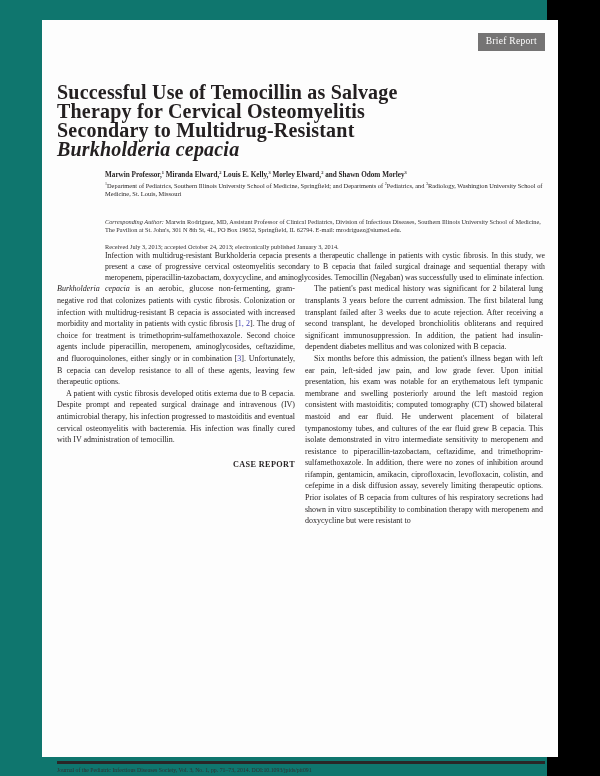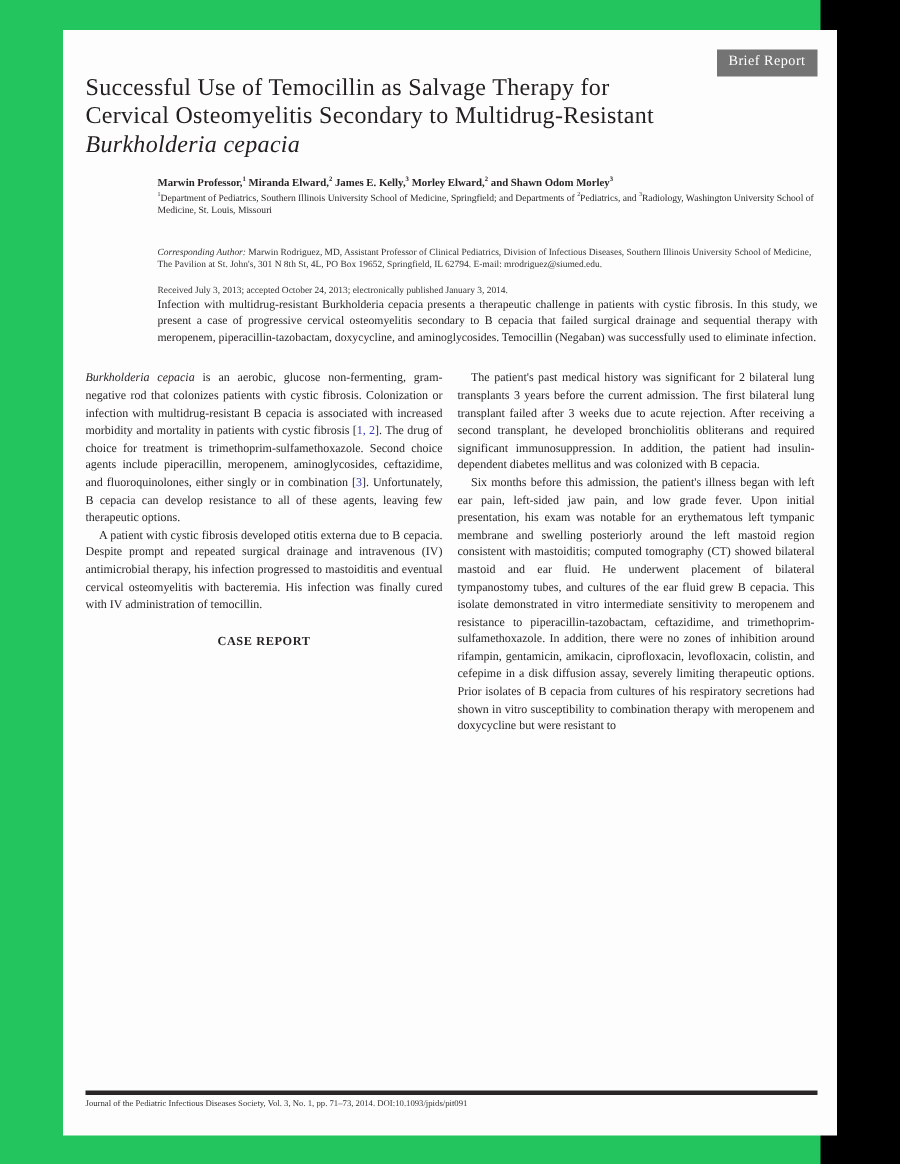--- a/index.html
+++ b/index.html
@@ -2,90 +2,89 @@
 <html><head>
 <meta charset="utf-8">
 <style>
   html, body { margin: 0; padding: 0; }
   body {
     width: 600px; height: 776px;
     background: #000;
     font-family: "Liberation Serif", "DejaVu Serif", serif;
     overflow: hidden;
   }
-  .viewer { position: relative; width: 547px; height: 776px; background: #22c55e; }
+  .viewer { position: relative; width: 547px; height: 776px; background: #0f766e; }
   .page {
     position: absolute; left: 42px; top: 20px;
     width: 516px; height: 737px;
     background: #fdfdfd; color: #262223;
   }
   .badge {
     position: absolute; top: 13px; right: 13px;
     background: #757474; color: #ffffff;
     font-size: 9.5px; line-height: 11px;
     padding: 3px 8px 4px 8px;
     letter-spacing: 0.3px;
   }
   .content { padding: 0 15px; position: relative; }
   .title {
-    margin: 29px 0 0 0;
+    margin: 63px 0 0 0;
     width: 402px;
-    font-size: 16px; font-weight: normal;
+    font-size: 20px; font-weight: bold;
     line-height: 19px; letter-spacing: 0.2px;
     color: #242021;
   }
   .title .sp-italic { font-style: italic; }
   .frontmatter { margin-left: 48px; width: 440px; }
   .authors { margin-top: 12px; font-size: 7.2px; font-weight: bold; line-height: 9px; color: #2a2627; }
   sup { font-size: 62%; vertical-align: super; line-height: 0; }
   .affiliations { margin-top: 2px; font-size: 6.4px; line-height: 8px; color: #2a2627; }
   .correspondence { margin-top: 20px; font-size: 6.3px; line-height: 8px; color: #333032; }
   .corr-label { font-style: italic; }
   .received { margin-top: 9px; font-size: 6.3px; line-height: 8px; color: #333032; }
   .abstract { font-size: 7.8px; line-height: 10.8px; text-align: justify; color: #282425; }
   .keywords { margin-top: 10px; font-size: 7.6px; line-height: 10px; color: #282425; }
   .kw-label { font-weight: bold; }
   .kw-terms { margin-left: 14px; }
   .kw-italic { font-style: italic; }
   .columns {
-    margin-top: 16px;
     display: flex; gap: 10px;
     height: 332px; overflow: hidden;
     font-size: 8px; line-height: 11.6px;
     text-align: justify; color: #282425;
   }
   .col { width: 239px; }
   .col p { margin: 0; }
   .col p.indent { text-indent: 9px; }
   .species { font-style: italic; }
   .cite { color: #3b3bb4; }
   .section-heading {
     font-weight: bold; font-size: 8.2px;
     letter-spacing: 0.4px;
-    margin: 13px 0 7px 0; text-align: center;
+    margin: 13px 0 7px 0; text-align: right;
   }
   .footer { position: absolute; left: 15px; top: 678px; width: 488px; }
   .footer-rule { height: 2.5px; background: #2a2627; }
   .footer-text { margin-top: 3px; font-size: 5.8px; line-height: 7.6px; color: #332f31; }
 </style>
 </head>
 <body>
 
 <div class="viewer">
   <div class="page">
 
     <div class="badge">Brief Report</div>
 
     <div class="content">
 
       <h1 class="title"><span>Successful Use of Temocillin as Salvage Therapy for Cervical Osteomyelitis Secondary to Multidrug-Resistant </span><span class="sp-italic">Burkholderia cepacia</span></h1>
 
       <div class="frontmatter">
 
-        <div class="authors"><span>Marwin Professor,</span><sup>1</sup><span> Miranda Elward,</span><sup>2</sup><span> James E. Kelly,</span><sup>3</sup><span> Morley Elward,</span><sup>2</sup><span> and Shawn Odom Morley</span><sup>3</sup></div>
+        <div class="authors"><span>Marwin Professor,</span><sup>1</sup><span> Miranda Elward,</span><sup>2</sup><span> Louis E. Kelly,</span><sup>3</sup><span> Morley Elward,</span><sup>2</sup><span> and Shawn Odom Morley</span><sup>3</sup></div>
 
         <div class="affiliations"><sup>1</sup><span>Department of Pediatrics, Southern Illinois University School of Medicine, Springfield; and Departments of </span><sup>2</sup><span>Pediatrics, and </span><sup>3</sup><span>Radiology, Washington University School of Medicine, St. Louis, Missouri</span></div>
 
         <div class="correspondence"><span class="corr-label">Corresponding Author:</span><span> Marwin Rodriguez, MD, Assistant Professor of Clinical Pediatrics, Division of Infectious Diseases, Southern Illinois University School of Medicine, The Pavilion at St. John's, 301 N 8th St, 4L, PO Box 19652, Springfield, IL 62794. E-mail: mrodriguez@siumed.edu.</span></div>
 
         <div class="received">Received July 3, 2013; accepted October 24, 2013; electronically published January 3, 2014.</div>
 
         <div class="abstract">Infection with multidrug-resistant Burkholderia cepacia presents a therapeutic challenge in patients with cystic fibrosis. In this study, we present a case of progressive cervical osteomyelitis secondary to B cepacia that failed surgical drainage and sequential therapy with meropenem, piperacillin-tazobactam, doxycycline, and aminoglycosides. Temocillin (Negaban) was successfully used to eliminate infection.</div>
 
 

